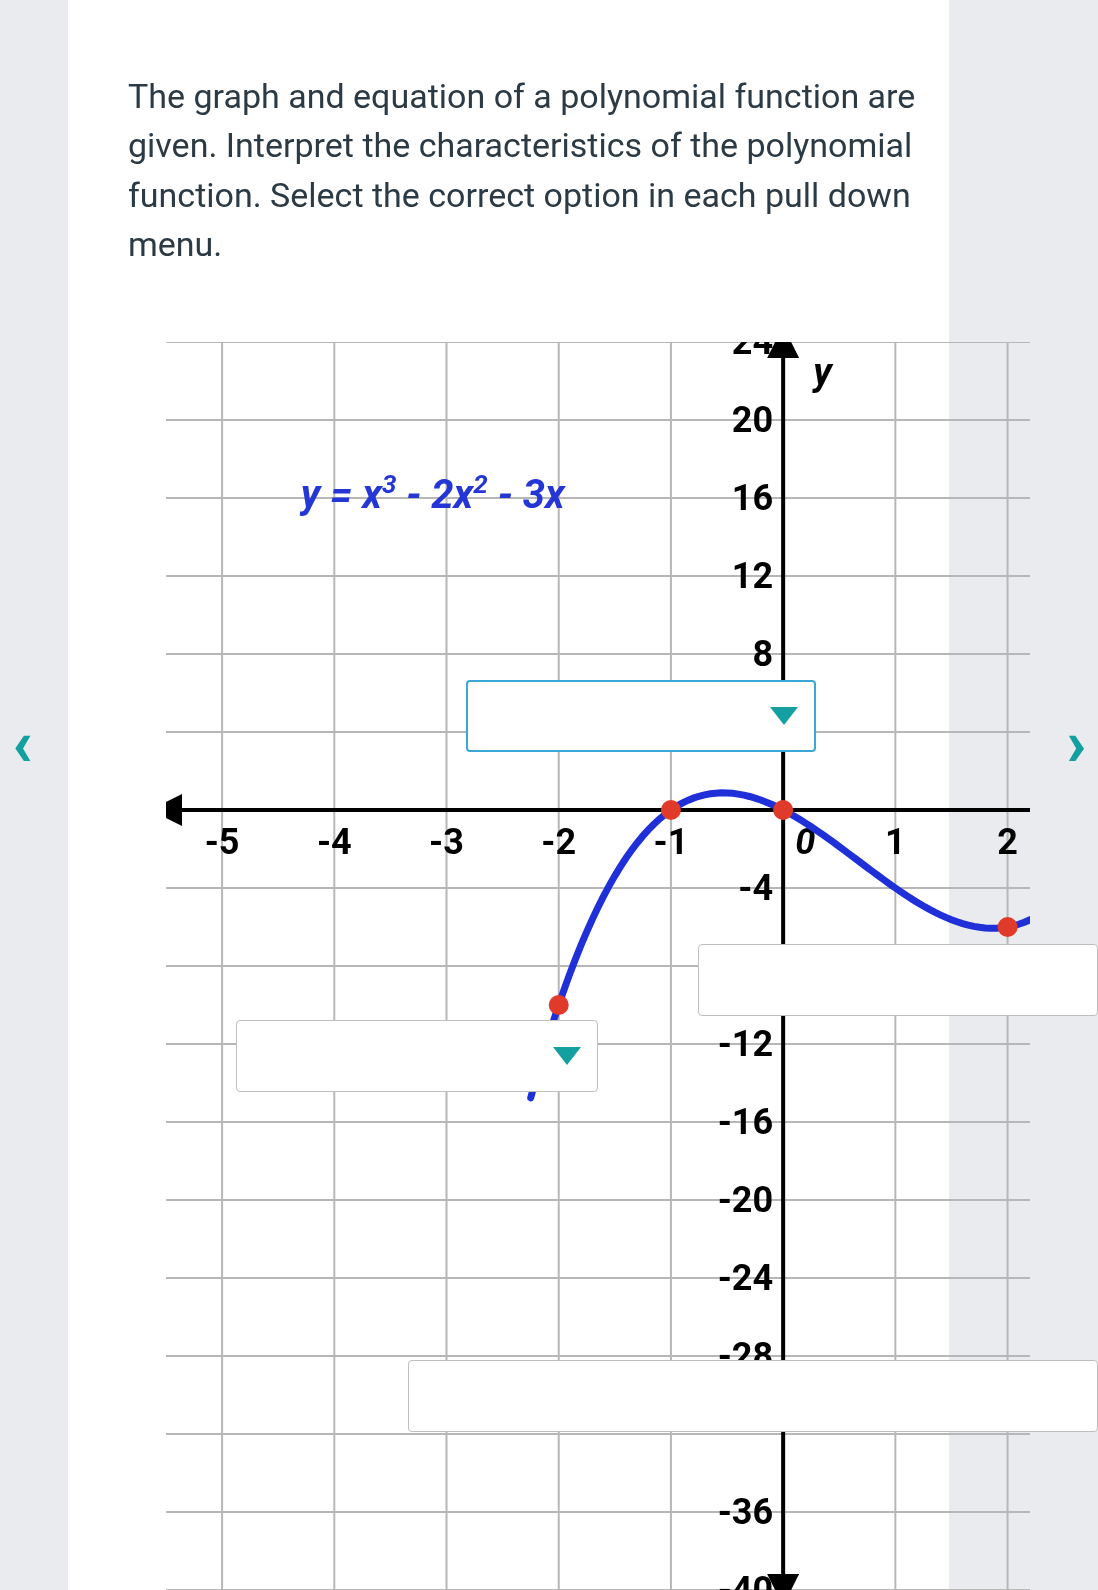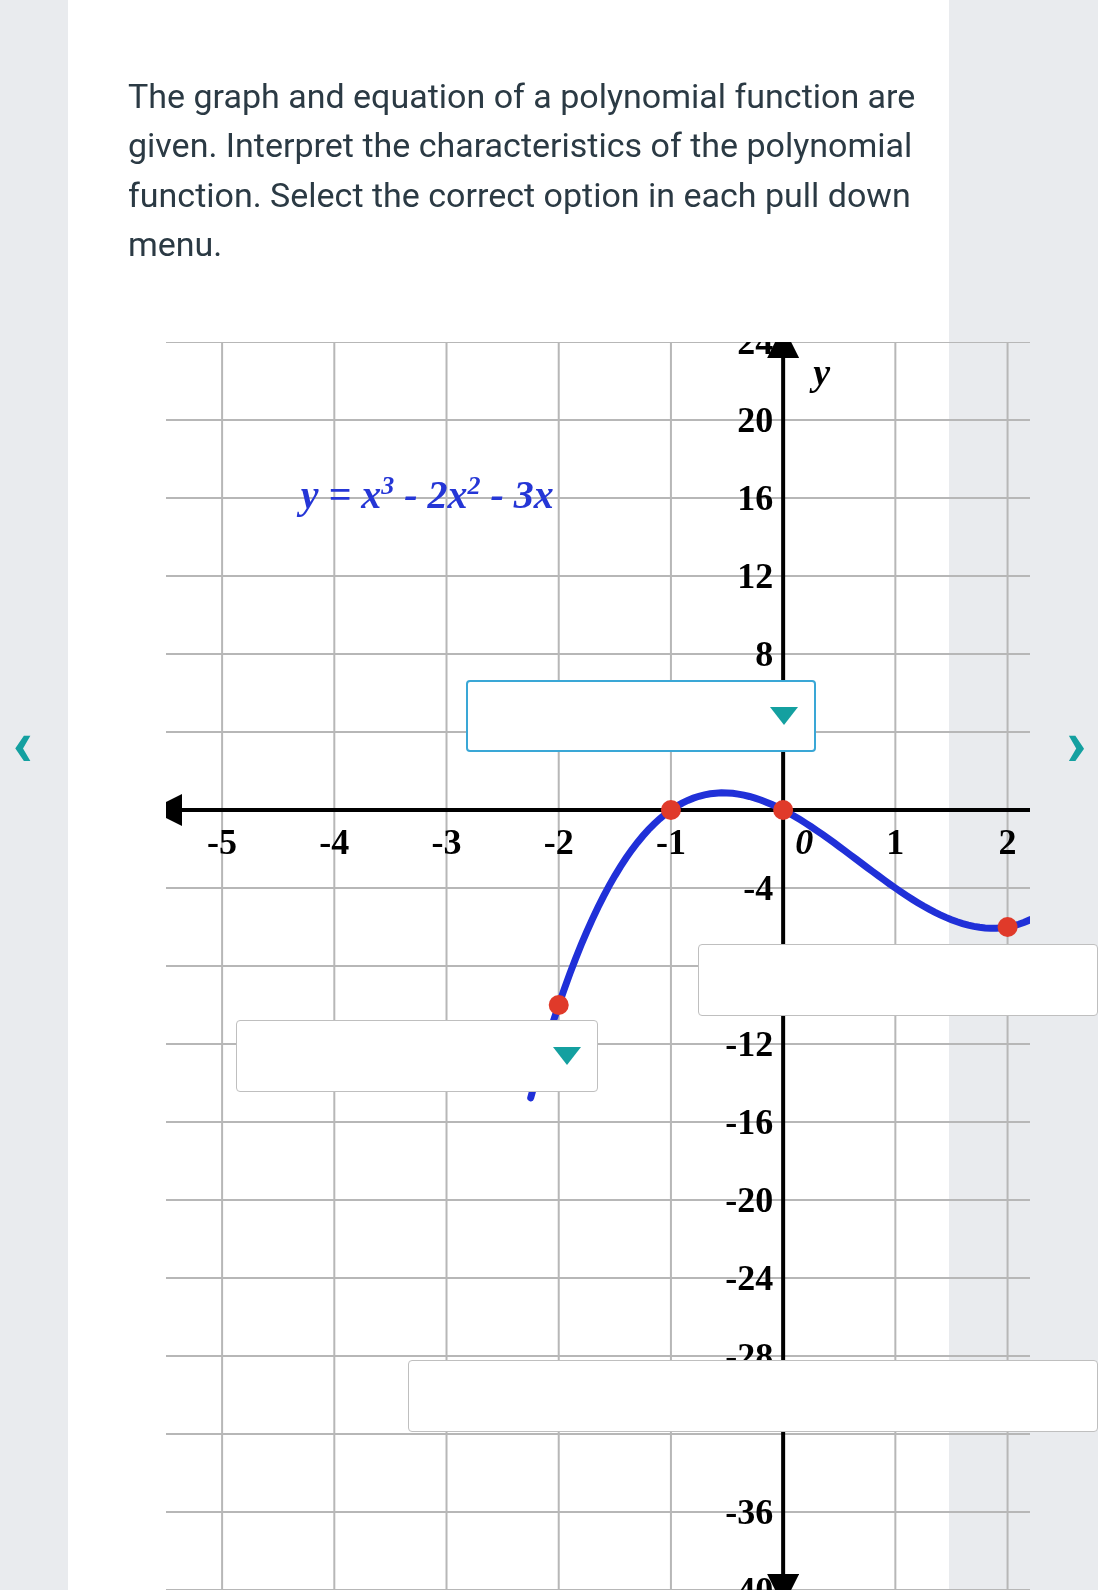--- a/index.html
+++ b/index.html
@@ -27,21 +27,20 @@
     font-size: 34px;
     line-height: 1.45;
     color: #2b3a44;
   }
   .graph-wrap {
     position: absolute;
     left: 98px;
     top: 342px;
     width: 864px;
     height: 1248px;
-    font-family: Liberation Serif, serif;
   }
   .graph-wrap svg { display:block; }
 
   .nav-chevron {
     position: absolute;
     top: 712px;
     font-size: 64px;
     font-weight: 900;
     color: #14a0a0;
     cursor: pointer;

